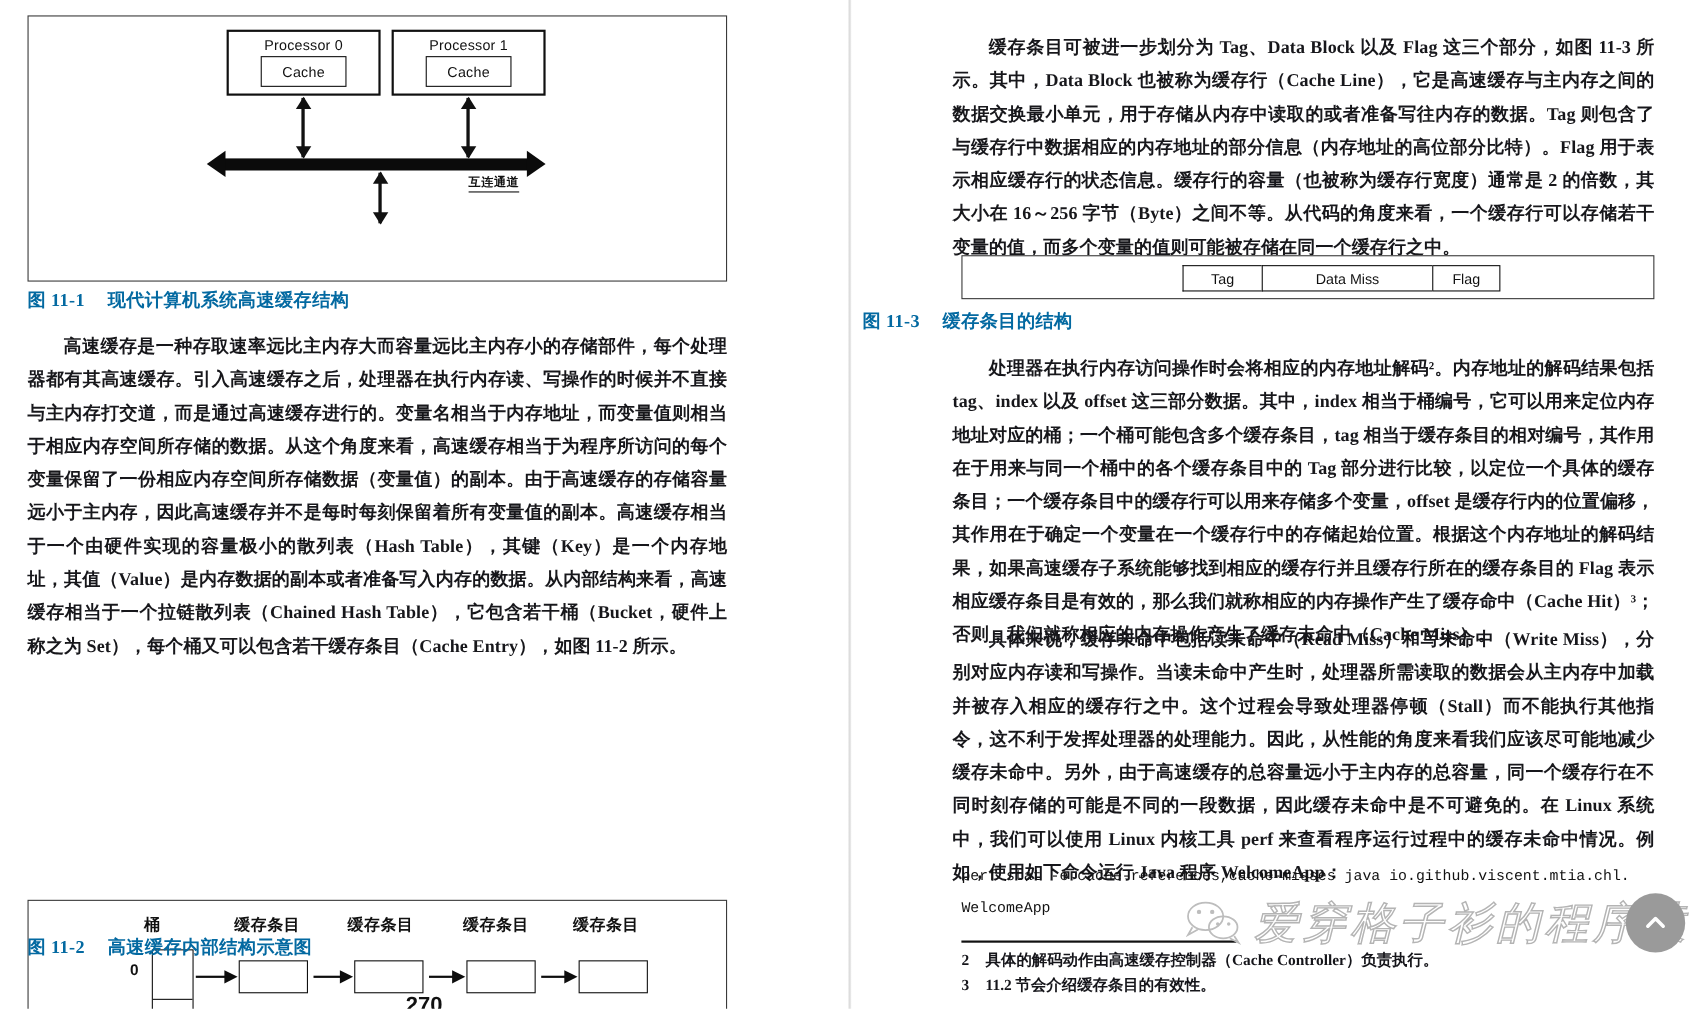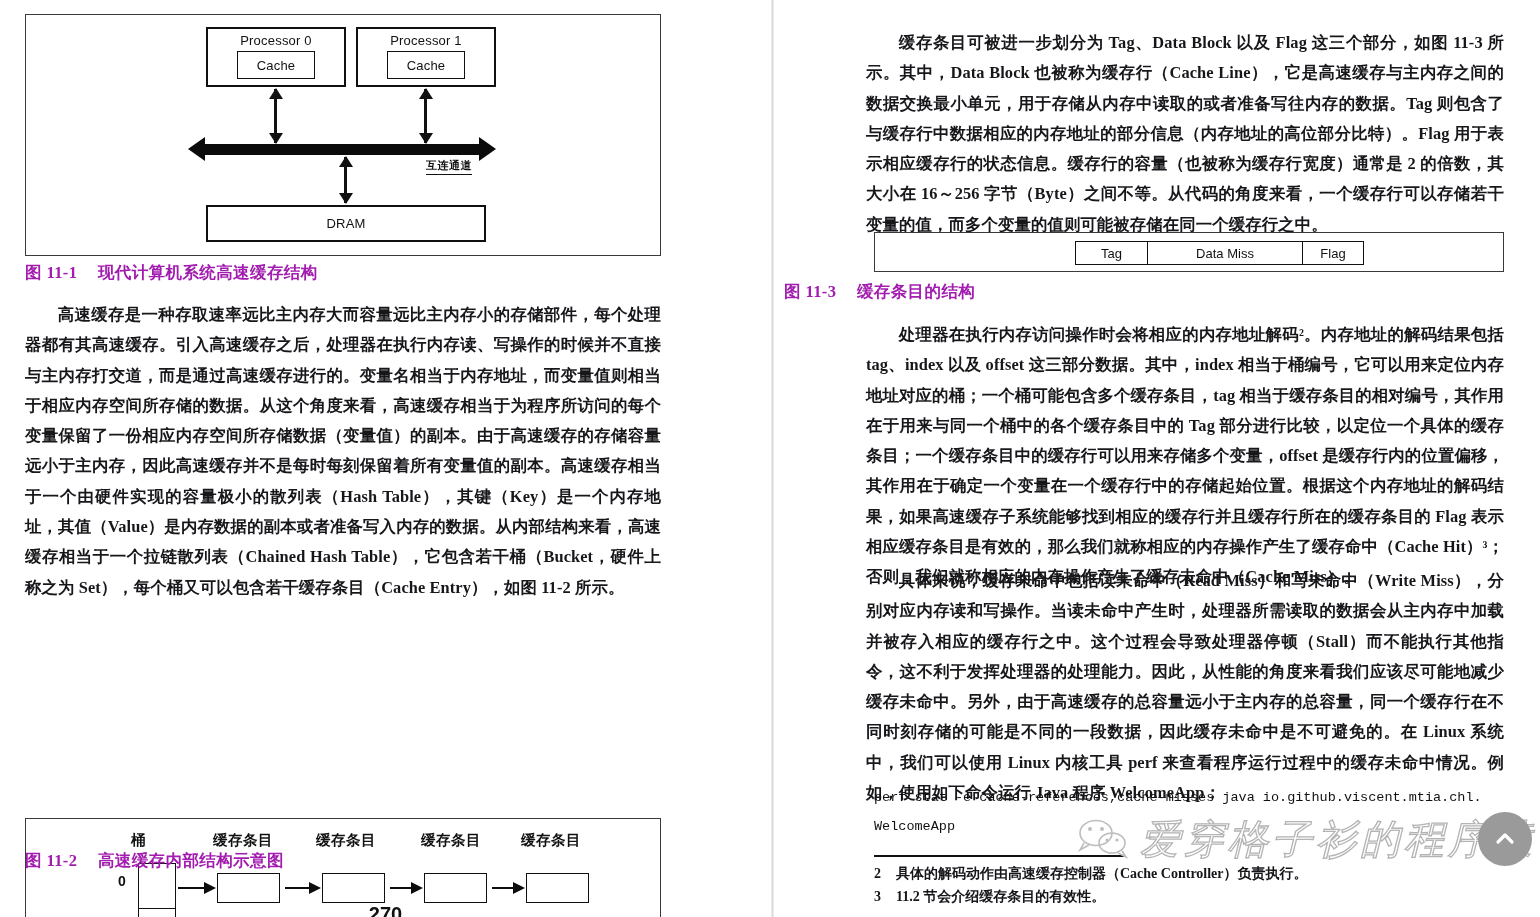--- a/index.html
+++ b/index.html
@@ -36,21 +36,21 @@
   
   .figbox{
     border:1px solid #3a3a3a;
     background:#fff;
     box-sizing:border-box;
     position:relative;
   }
   .figcap{
     font-size:16.5px;
     font-weight:700;
-    color:#a21caf;
+    color:#0369a1;
     letter-spacing:.4px;
     white-space:nowrap;
   }
   .figcap .num{margin-right:16px;}
 
   
   .sbox{
     position:absolute;
     background:#fff;
     border:2px solid #101010;
@@ -237,23 +237,20 @@
           </div>
         </div>
       </div>
 
       <div class="vlink" id="lnk0"></div>
       <div class="vlink" id="lnk1"></div>
       <div class="bus"></div>
       <div class="buslabel">互连通道</div>
       <div class="vlink" id="lnk2"></div>
 
-      <div class="sbox" id="dram">
-        <span class="sbox-lbl">DRAM</span>
-      </div>
     </div>
 
     <div class="figcap" id="fig1cap">
       <span class="num">图 11-1</span>
       <span>现代计算机系统高速缓存结构</span>
     </div>
 
     <p class="para" id="lefttext">高速缓存是一种存取速率远比主内存大而容量远比主内存小的存储部件，每个处理器都有其高速缓存。引入高速缓存之后，处理器在执行内存读、写操作的时候并不直接与主内存打交道，而是通过高速缓存进行的。变量名相当于内存地址，而变量值则相当于相应内存空间所存储的数据。从这个角度来看，高速缓存相当于为程序所访问的每个变量保留了一份相应内存空间所存储数据（变量值）的副本。由于高速缓存的存储容量远小于主内存，因此高速缓存并不是每时每刻保留着所有变量值的副本。高速缓存相当于一个由硬件实现的容量极小的散列表（Hash Table），其键（Key）是一个内存地址，其值（Value）是内存数据的副本或者准备写入内存的数据。从内部结构来看，高速缓存相当于一个拉链散列表（Chained Hash Table），它包含若干桶（Bucket，硬件上称之为 Set），每个桶又可以包含若干缓存条目（Cache Entry），如图 11-2 所示。</p>
 
     <div class="figbox" id="fig2">

